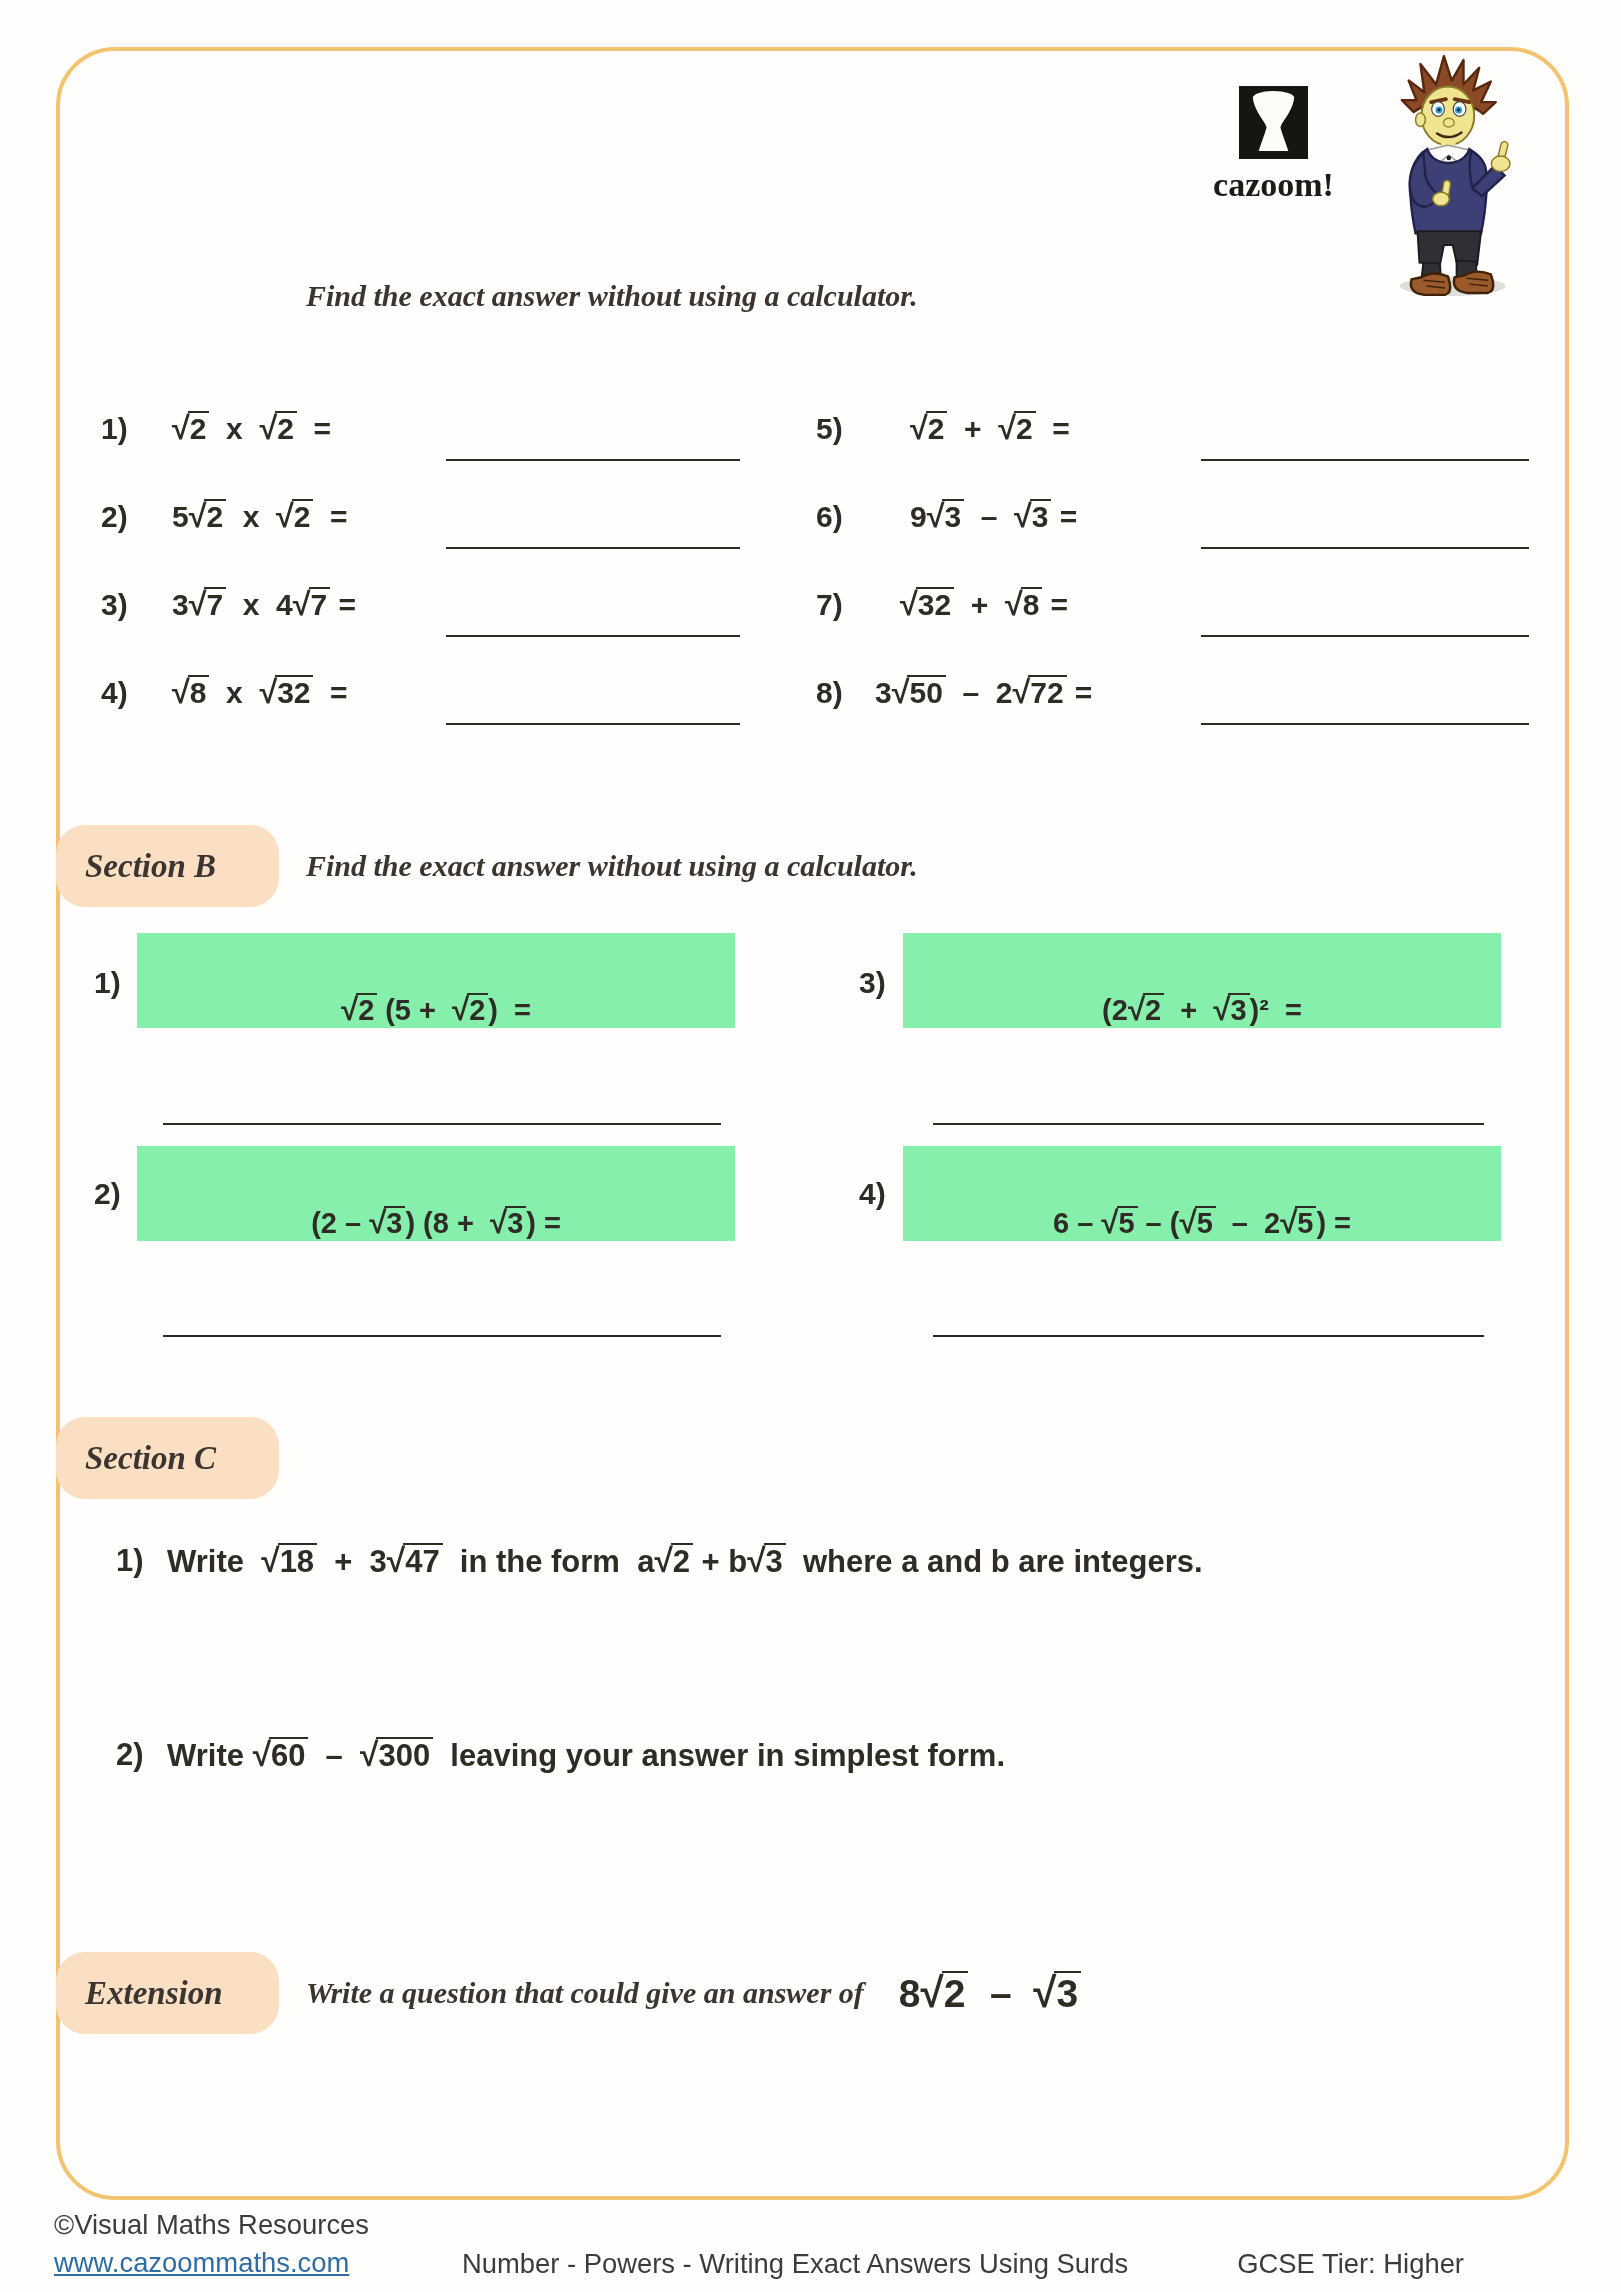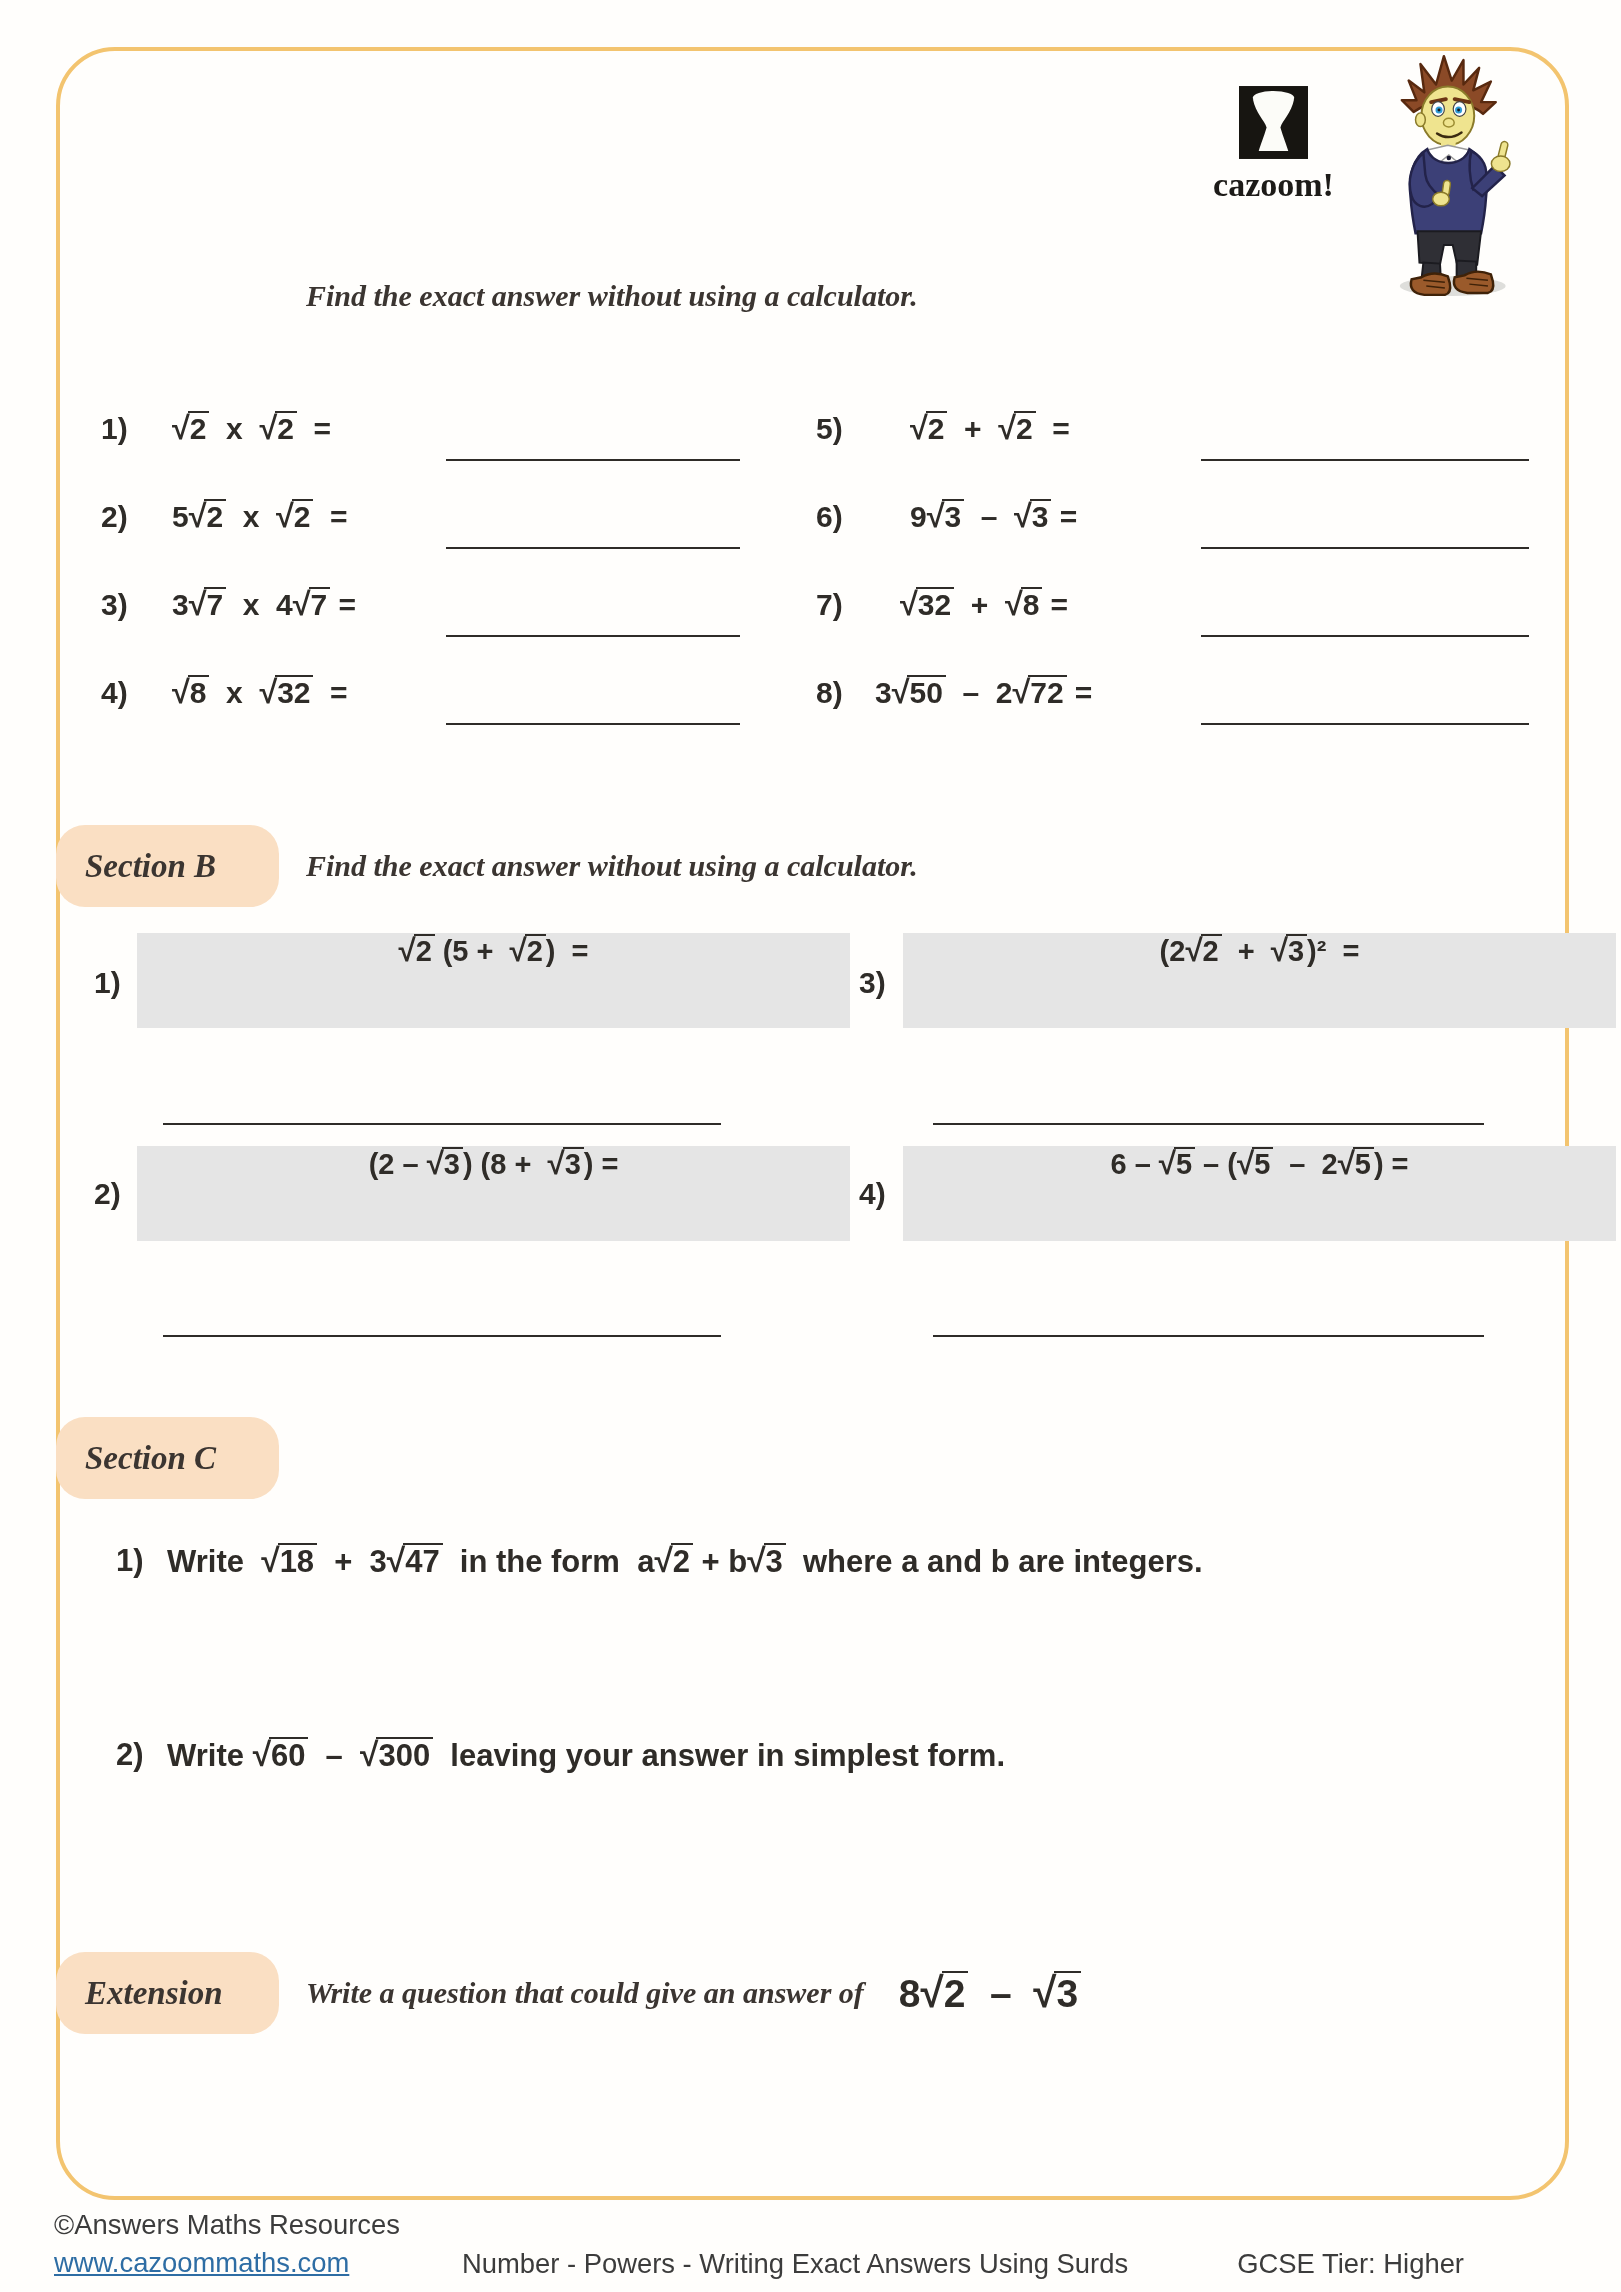--- a/index.html
+++ b/index.html
@@ -24,21 +24,21 @@
          font-family:"Liberation Serif",serif;font-style:italic;font-weight:600;font-size:30px;color:#3b3531;}
   
   .math{white-space:pre-wrap;font-weight:bold;color:#2f2c28;}
   .sq{display:inline-block;white-space:nowrap;}
   .rt{display:inline-block;font-size:1.08em;margin-right:-2px;}
   .rad{display:inline-block;border-top:2.9px solid currentColor;padding:1px 2.9px 0 2px;line-height:1.0;}
   .pnum{position:absolute;font-size:30px;font-weight:600;color:#2f2c28;height:51px;line-height:51px;}
   .pexpr{position:absolute;font-size:30px;height:51px;line-height:51px;}
   .ans-line{position:absolute;border-bottom:2.9px solid #2f2c28;height:0;}
   
-  .hl{position:absolute;width:713px;height:95px;background:#e5e5e5;display:flex;align-items:flex-start;
+  .hl{position:absolute;width:598px;height:95px;background:#86efac;display:flex;align-items:flex-end;
       justify-content:center;z-index:2;}
   .hl .math{font-size:29px;}
   
   .crow{position:absolute;height:63px;line-height:63px;font-size:31px;display:flex;gap:23.5px;z-index:2;}
   .crow .math{font-size:31px;}
   
   .ext-row{position:absolute;left:306px;top:1952px;height:82px;display:flex;align-items:center;gap:35px;z-index:2;}
   .ext-instr{font-family:"Liberation Serif",serif;font-style:italic;font-weight:600;font-size:30px;color:#3b3531;}
   .ext-expr{font-size:39px;}
   
@@ -175,21 +175,21 @@
   </div>
 
   <div class="pill" style="top:1952px">
     <span>Extension</span>
   </div>
   <div class="ext-row">
     <span class="ext-instr">Write a question that could give an answer of</span>
     <span class="math ext-expr">8<span class="sq"><span class="rt">√</span><span class="rad">2</span></span>  –  <span class="sq"><span class="rt">√</span><span class="rad">3</span></span></span>
   </div>
 
-  <div class="foot" style="left:54px;top:2209px">©Answers Maths Resources</div>
+  <div class="foot" style="left:54px;top:2209px">©Visual Maths Resources</div>
   <div class="foot" style="left:54px;top:2247px">
     <a>www.cazoommaths.com</a>
   </div>
   <div class="foot" style="left:795px;top:2248px;transform:translateX(-50%)">Number - Powers - Writing Exact Answers Using Surds</div>
   <div class="foot" style="right:157px;top:2248px;position:absolute">GCSE Tier: Higher</div>
 
 </div>
 
 
 </body></html>

